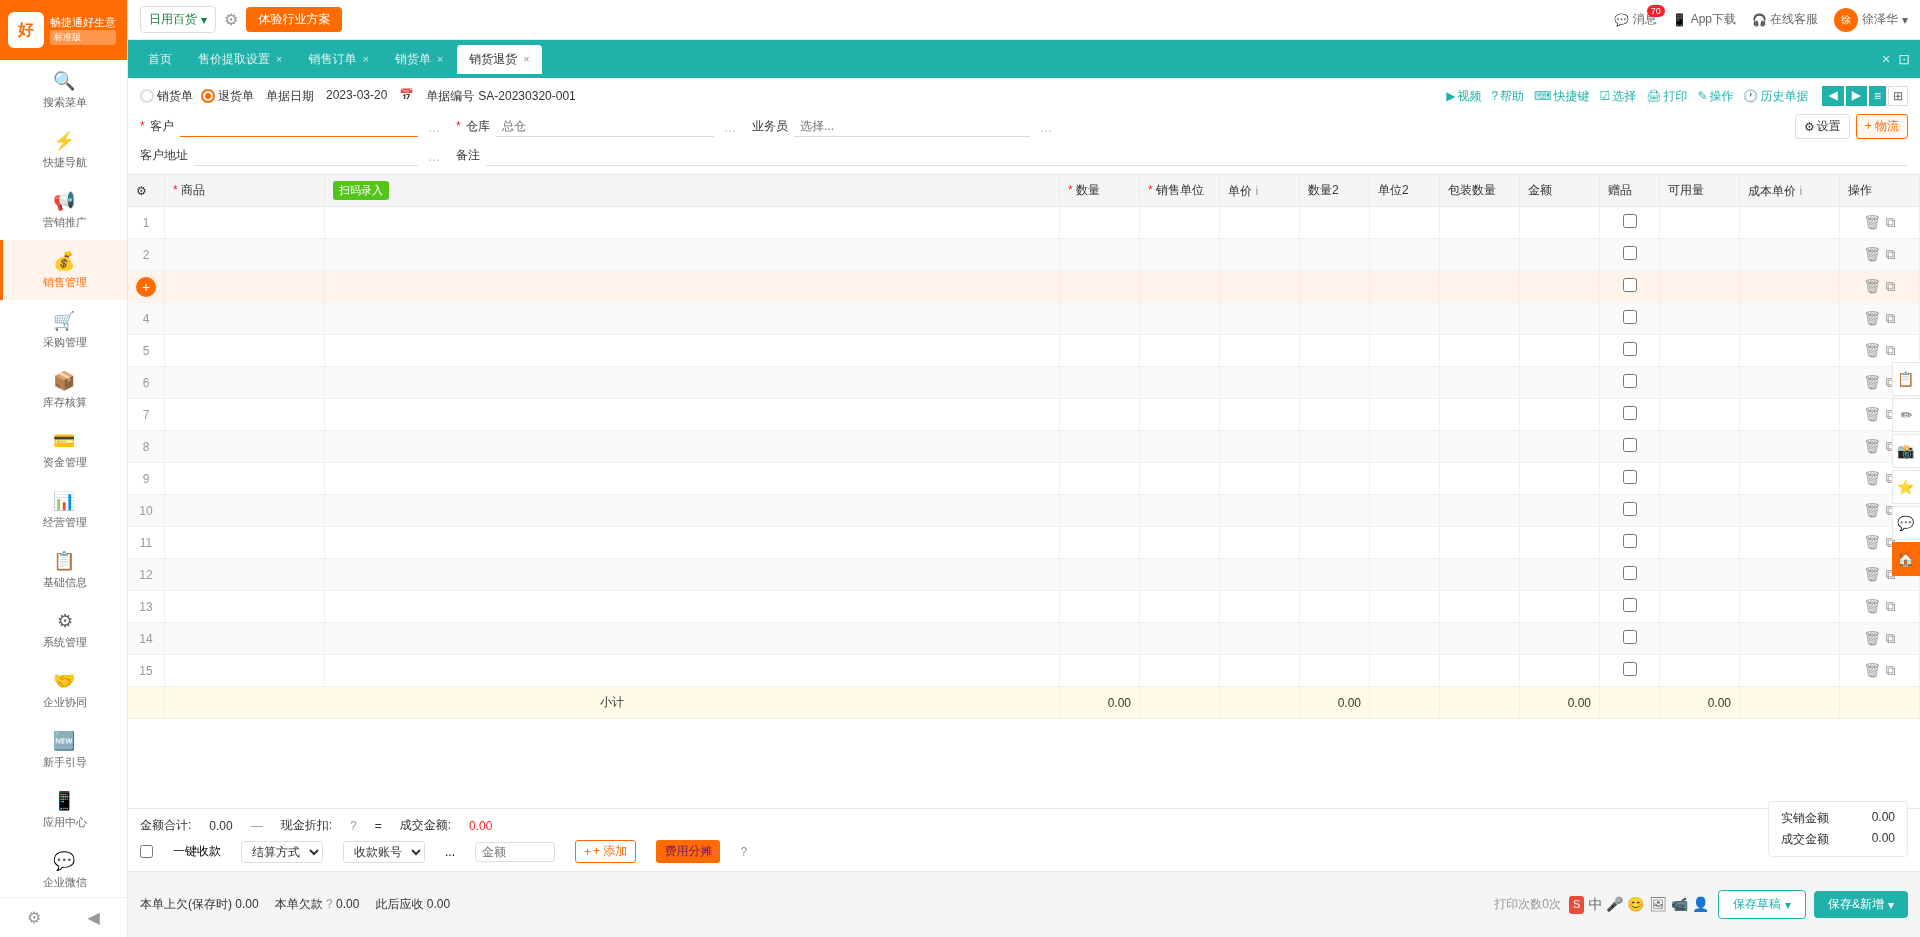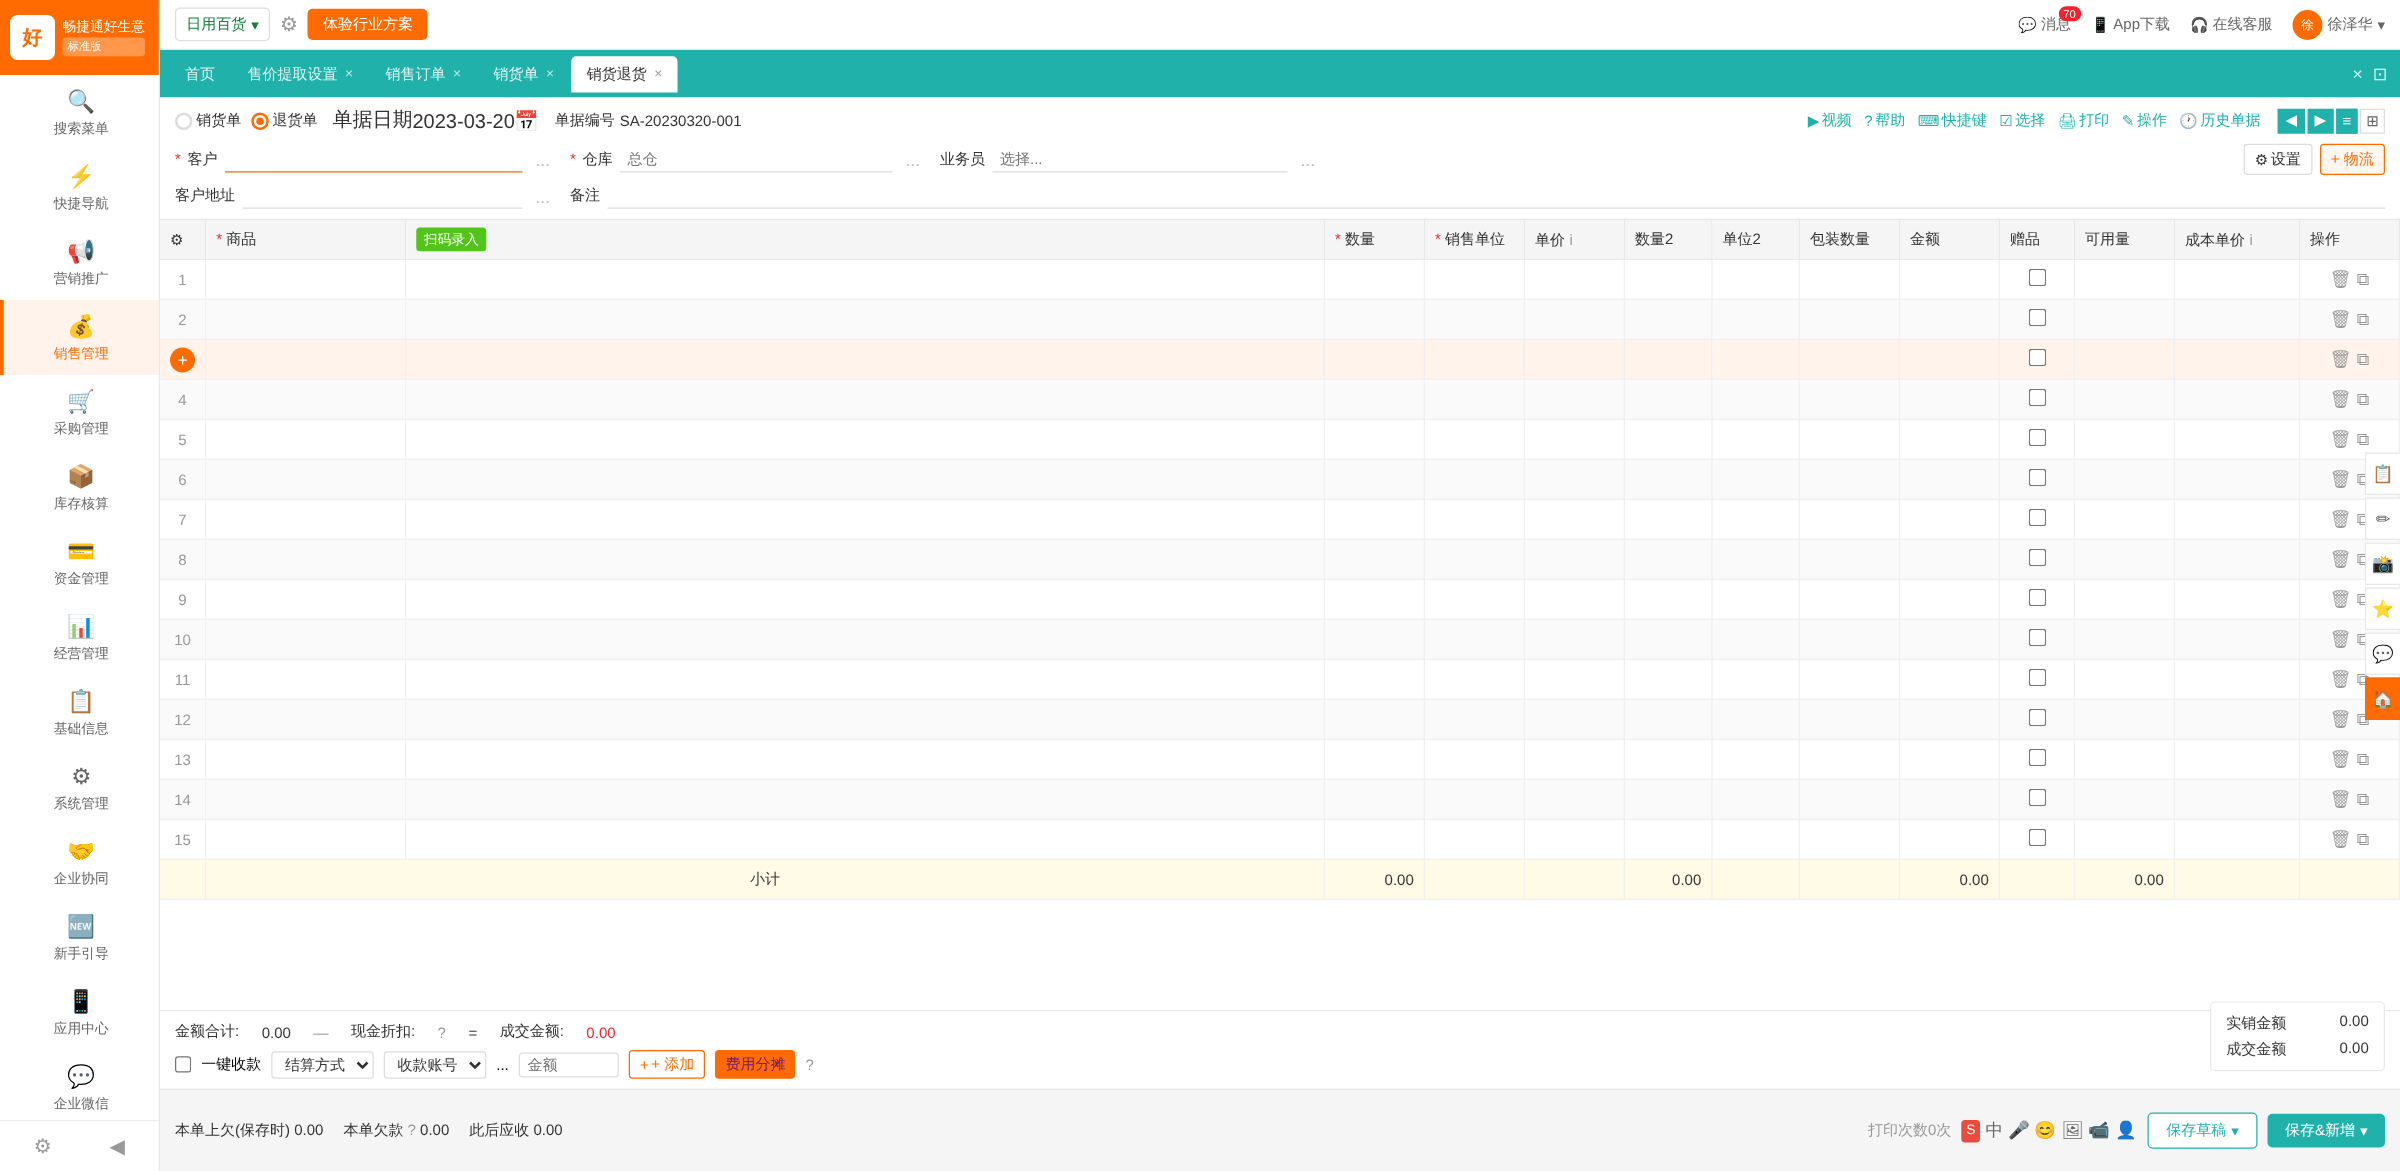--- a/index.html
+++ b/index.html
@@ -52,21 +52,21 @@
     .content-area { flex: 1; overflow: hidden; display: flex; flex-direction: column; background: #fff; }
     
     
     .form-header { padding: 8px 12px; border-bottom: 1px solid #e8e8e8; }
     .form-header-row1 { display: flex; align-items: center; gap: 12px; margin-bottom: 8px; }
     .radio-group { display: flex; align-items: center; gap: 8px; }
     .radio-option { display: flex; align-items: center; gap: 3px; cursor: pointer; font-size: 12px; color: #333; }
     .radio-circle { width: 14px; height: 14px; border-radius: 50%; border: 2px solid #ddd; display: flex; align-items: center; justify-content: center; }
     .radio-circle.checked { border-color: #ff6b00; }
     .radio-dot { width: 6px; height: 6px; border-radius: 50%; background: #ff6b00; }
-    .form-date { display: flex; align-items: flex-end; gap: 0; font-size: 16px; color: #333; }
+    .form-date { display: flex; align-items: flex-start; gap: 12px; font-size: 12px; color: #333; }
     .form-code { display: flex; align-items: center; gap: 4px; font-size: 12px; color: #333; }
     .form-tools { margin-left: auto; display: flex; align-items: center; gap: 10px; color: #20b2aa; font-size: 12px; }
     .form-tool-item { display: flex; align-items: center; gap: 2px; cursor: pointer; }
     .view-toggle { display: flex; gap: 2px; margin-left: 4px; }
     .view-btn { padding: 2px 4px; border: 1px solid #ddd; cursor: pointer; color: #666; font-size: 12px; }
     .view-btn.active { background: #20b2aa; color: #fff; border-color: #20b2aa; }
     
     .form-header-row2 { display: flex; gap: 16px; flex-wrap: wrap; }
     .form-field { display: flex; align-items: center; gap: 6px; min-width: 260px; }
     .form-field-label { color: #333; font-size: 12px; white-space: nowrap; }
@@ -93,21 +93,21 @@
     .action-icon { color: #999; cursor: pointer; font-size: 14px; }
     .add-row-btn { width: 20px; height: 20px; background: #ff6b00; border-radius: 50%; color: #fff; display: flex; align-items: center; justify-content: center; font-size: 14px; cursor: pointer; }
     
     
     .subtotal-row td { background: #fffbe6 !important; font-weight: 500; text-align: center; }
     
     
     .form-footer { border-top: 1px solid #e8e8e8; padding: 8px 12px; background: #fff; }
     .footer-row1 { display: flex; align-items: center; gap: 18px; font-size: 12px; color: #333; margin-bottom: 6px; }
     .footer-separator { color: #999; }
-    .footer-row2 { display: flex; align-items: center; gap: 8px; font-size: 12px; }
+    .footer-row2 { display: flex; align-items: center; gap: 20px; font-size: 12px; }
     .footer-checkbox { width: 13px; height: 13px; border: 1px solid #ddd; }
     .footer-select { border: 1px solid #ddd; border-radius: 3px; padding: 2px 6px; font-size: 12px; color: #333; background: #fff; }
     .footer-input { border: 1px solid #ddd; border-radius: 3px; padding: 2px 6px; font-size: 12px; width: 80px; }
     .footer-add-btn { display: flex; align-items: center; gap: 2px; color: #ff6b00; cursor: pointer; font-size: 12px; border: 1px solid #ff6b00; border-radius: 3px; padding: 2px 8px; }
     .fee-split-btn { background: #ff6b00; color: #701a75; border: none; border-radius: 3px; padding: 3px 8px; cursor: pointer; font-size: 12px; }
     .help-icon { color: #999; cursor: pointer; }
     
     
     .bottom-bar { background: #f5f5f5; padding: 18px 12px; display: flex; align-items: center; justify-content: space-between; border-top: 1px solid #e8e8e8; }
     .bottom-stats { display: flex; gap: 16px; font-size: 12px; color: #333; }

